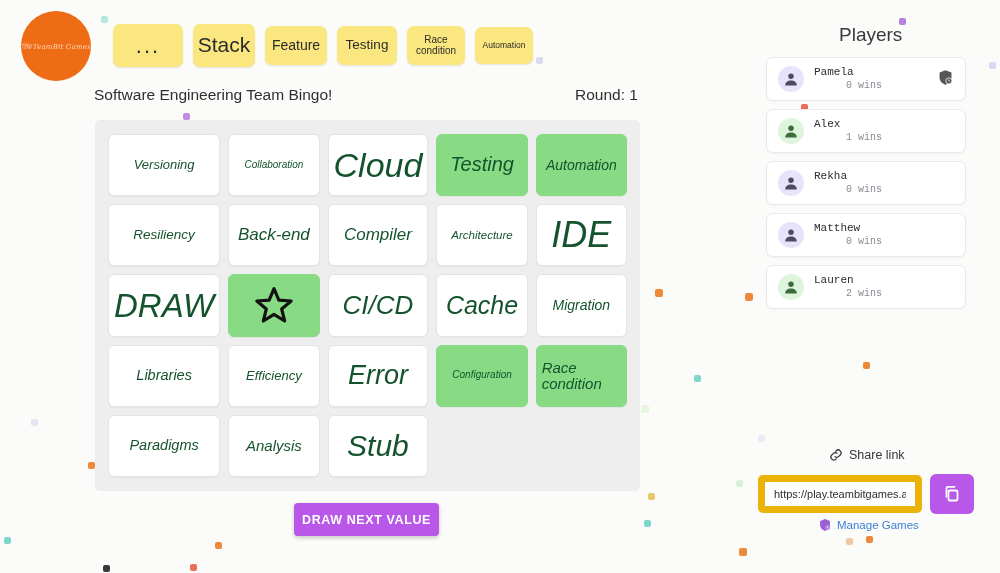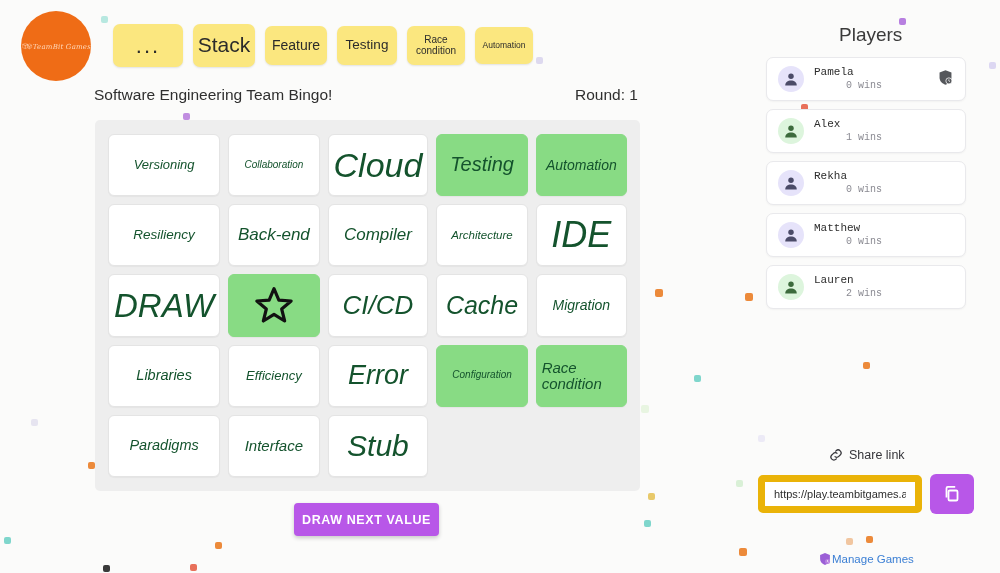--- a/index.html
+++ b/index.html
@@ -150,22 +150,22 @@
     font-family: "Liberation Sans", sans-serif;
   }
   #copy-btn {
     width: 44px; height: 40px;
     background: #b857e8; border: none; border-radius: 6px;
     display: flex; align-items: center; justify-content: center;
     cursor: pointer;
   }
   #copy-btn svg { width: 20px; height: 20px; stroke: #fff; fill: none; stroke-width: 1.8; }
   #manage {
-    position: absolute; left: 818px; top: 552px;
-    display: flex; align-items: center; 
+    position: absolute; left: 818px; top: 518px;
+    display: flex; align-items: center; gap: 5px;
     font-size: 11.5px; color: #3b7fd4; text-decoration: none; cursor: pointer;
   }
   #manage svg { width: 14px; height: 14px; }
 </style>
 </head>
 <body>
 
 <div id="app">
 
   <div id="confetti-layer">
@@ -288,21 +288,21 @@
       <div class="cell marked">
         <span style="font-size: 10px;">Configuration</span>
       </div>
       <div class="cell marked">
         <span style="font-size: 15px;">Race condition</span>
       </div>
       <div class="cell">
         <span style="font-size: 14.5px;">Paradigms</span>
       </div>
       <div class="cell">
-        <span style="font-size: 15px;">Interface</span>
+        <span style="font-size: 15px;">Analysis</span>
       </div>
       <div class="cell">
         <span style="font-size: 30px;">Stub</span>
       </div>
     </div>
 
   <button id="draw-btn">DRAW NEXT VALUE</button>
 
   <div id="players-title">Players</div>
   <div id="players">

